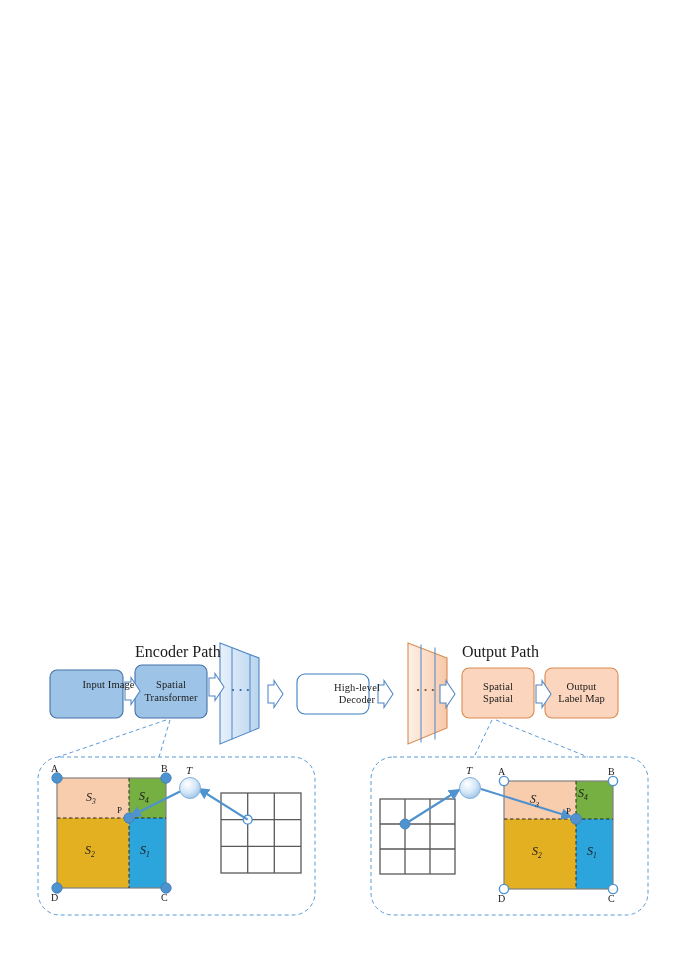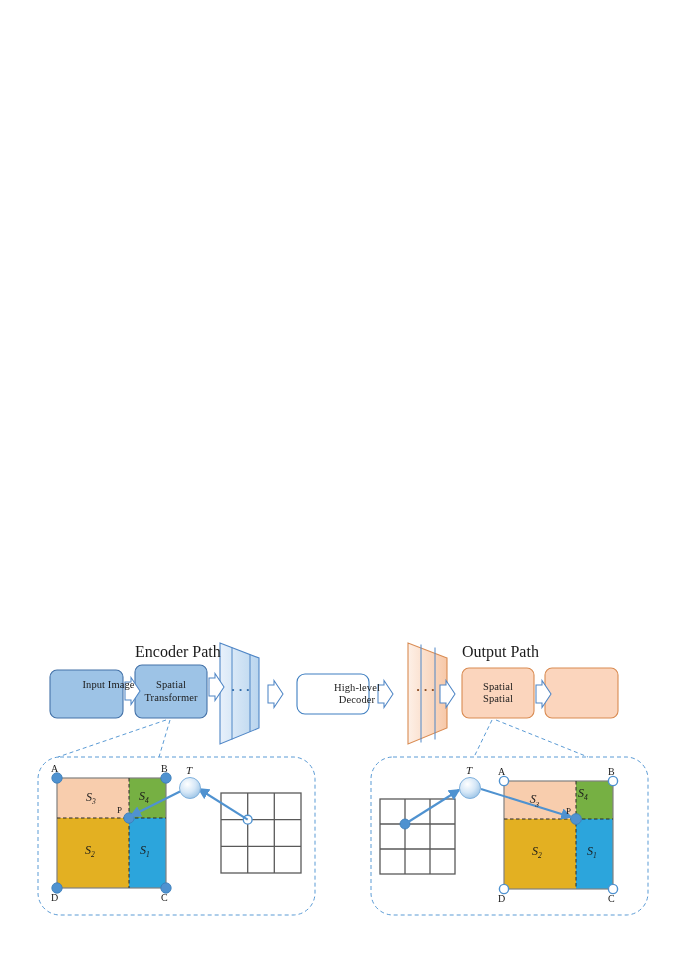--- a/index.html
+++ b/index.html
@@ -170,20 +170,24 @@
   <div class="box-label" style="left:297px;top:674px;width:72px;height:40px;flex-direction:column;margin-left:24px;">
     <span>High-level</span>
     <span>Decoder</span>
   </div>
 
   <div class="box-label" style="left:462px;top:668px;width:72px;height:50px;flex-direction:column;">
     <span>Spatial</span>
     <span>Spatial</span>
   </div>
 
+  <div class="box-label" style="left:545px;top:668px;width:73px;height:50px;flex-direction:column;">
+    <span>Output</span>
+    <span>Label Map</span>
+  </div>
 
   <div class="lbl" style="left:227px;top:685px;width:28px;text-align:center;font-size:9px;color:#2f6aa8;letter-spacing:1px;">• • •</div>
   <div class="lbl" style="left:412px;top:685px;width:28px;text-align:center;font-size:9px;color:#8a4b22;letter-spacing:1px;">• • •</div>
 
   <div class="lbl corner-letter" style="left:51px;top:763px;">A</div>
   <div class="lbl corner-letter" style="left:161px;top:763px;">B</div>
   <div class="lbl corner-letter" style="left:51px;top:892px;">D</div>
   <div class="lbl corner-letter" style="left:161px;top:892px;">C</div>
   <div class="lbl p-letter" style="left:117px;top:805px;">P</div>
   <div class="lbl t-letter" style="left:186px;top:764px;">T</div>

